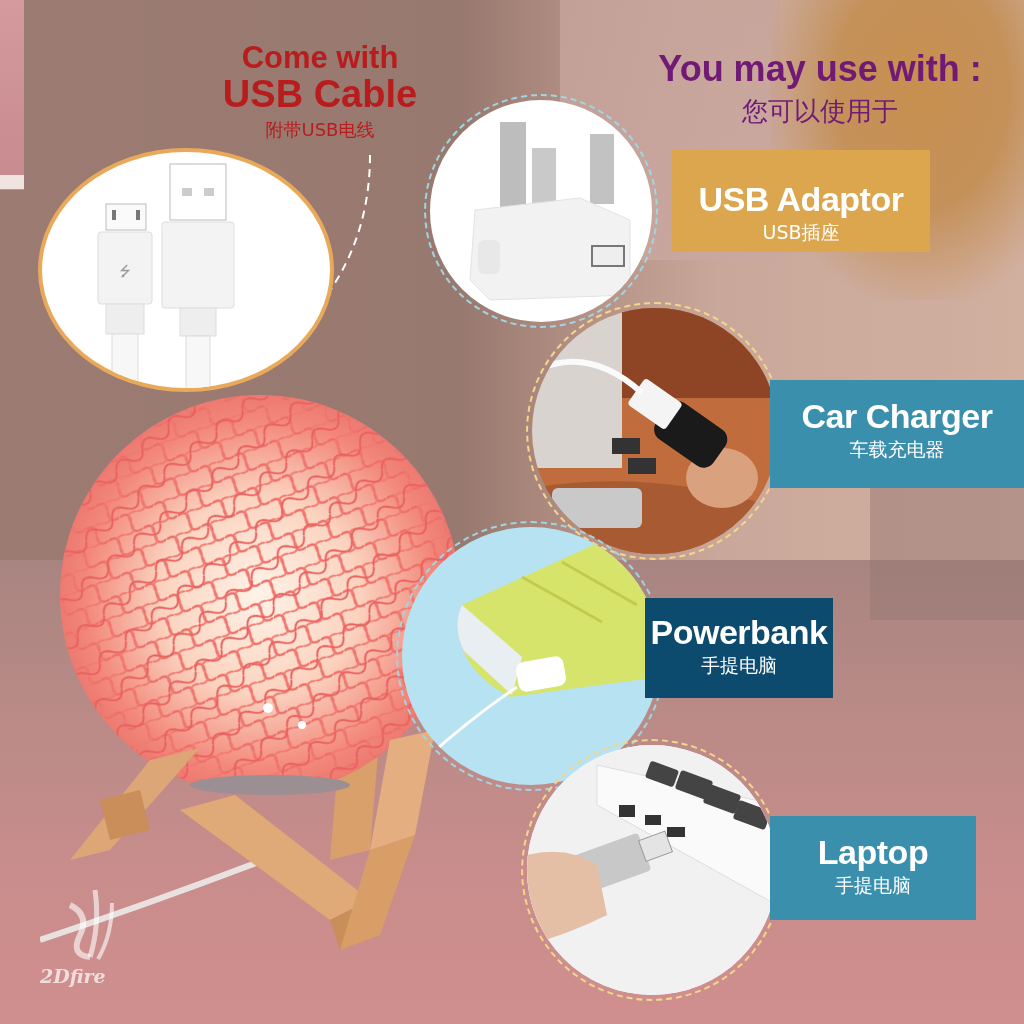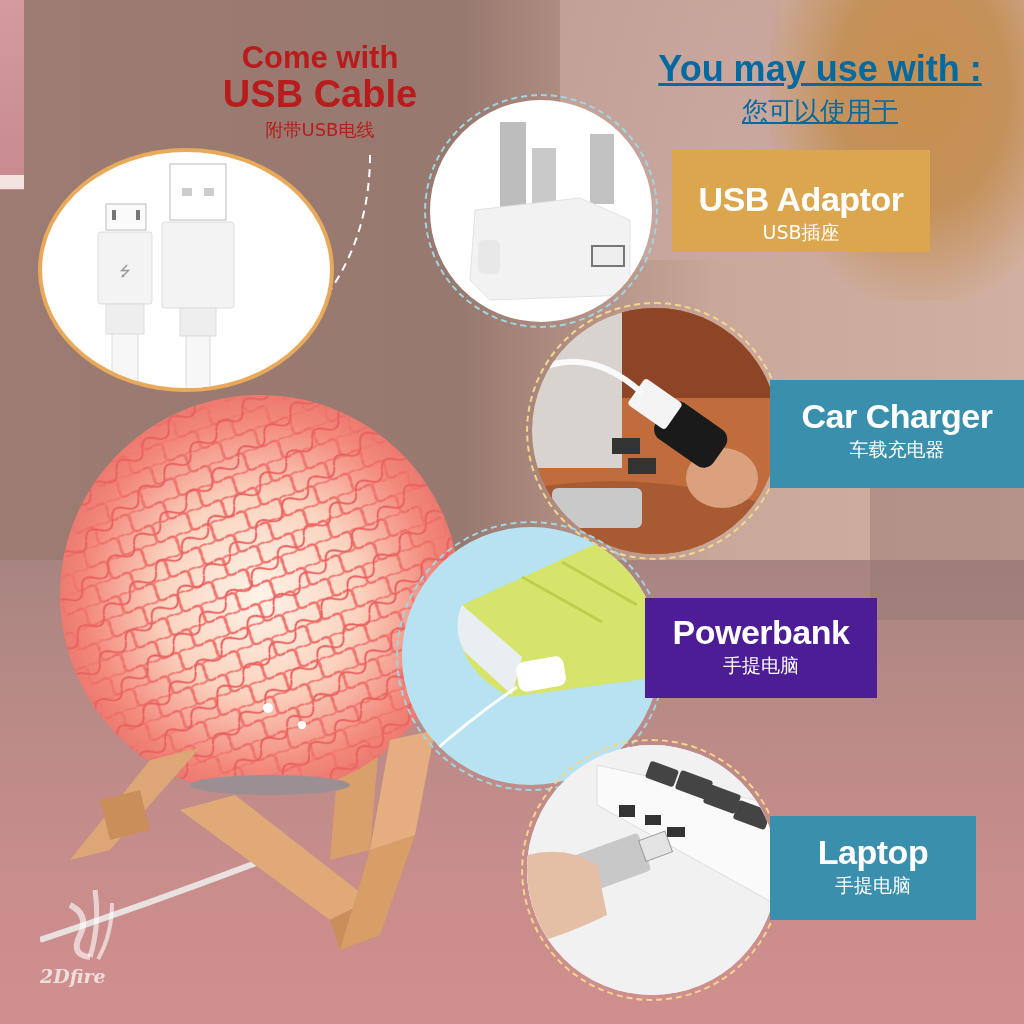--- a/index.html
+++ b/index.html
@@ -32,29 +32,29 @@
   #pb-ring { left: 396px; top: 521px; width: 270px; height: 270px; border: 2px dashed #9fd6e3; }
   
   #lap-circle { left: 527px; top: 745px; width: 250px; height: 250px; background: #f4f4f4; }
   #lap-ring { left: 521px; top: 739px; width: 262px; height: 262px; border: 2px dashed #f2d68c; }
 
   .banner { position: absolute; color: #fff; text-align: center; box-sizing: border-box; }
   .banner .en { display: block; font-weight: bold; font-size: 34px; letter-spacing: -0.5px; line-height: 1.1; }
   .banner .zh { display: block; font-size: 19px; margin-top: 2px; font-family: "DejaVu Sans", sans-serif; }
   #banner-adaptor { left: 672px; top: 150px; width: 258px; height: 102px; background: #dca64f; padding-top: 31px; }
   #banner-car { left: 770px; top: 380px; width: 254px; height: 108px; background: #3a8fac; padding-top: 18px; }
-  #banner-pb { left: 645px; top: 598px; width: 232px; height: 100px; background: #4c1d95; padding-top: 16px; }
+  #banner-pb { left: 645px; top: 598px; width: 188px; height: 100px; background: #0c4a6e; padding-top: 16px; }
   #banner-lap { left: 770px; top: 816px; width: 206px; height: 104px; background: #3a8fac; padding-top: 18px; }
 
   .title-left { position: absolute; left: 200px; top: 42px; width: 240px; text-align: center; color: #b91c1c; }
   .title-left .l1 { font-weight: bold; font-size: 31px; line-height: 1.05; display: block; }
   .title-left .l2 { font-weight: bold; font-size: 38px; line-height: 1.05; display: block; }
   .title-left .l3 { font-size: 18px; display: block; margin-top: 4px; font-family: "DejaVu Sans", sans-serif; }
 
-  .title-right { position: absolute; left: 640px; top: 50px; width: 360px; text-align: center; color: #0369a1; text-decoration: underline; }
+  .title-right { position: absolute; left: 640px; top: 50px; width: 360px; text-align: center; color: #701a75; }
   .title-right .l1 { font-weight: bold; font-size: 36px; line-height: 1.05; display: block; }
   .title-right .l2 { font-size: 26px; display: block; margin-top: 6px; font-family: "DejaVu Sans", sans-serif; }
 
   .watermark { position: absolute; left: 40px; top: 965px; color: rgba(255,255,255,.7); font-family: "DejaVu Serif", serif; font-style: italic; font-weight: bold; font-size: 19px; }
   svg { display: block; }
 </style>
 </head>
 <body>
 
 <div class="bg"></div>

